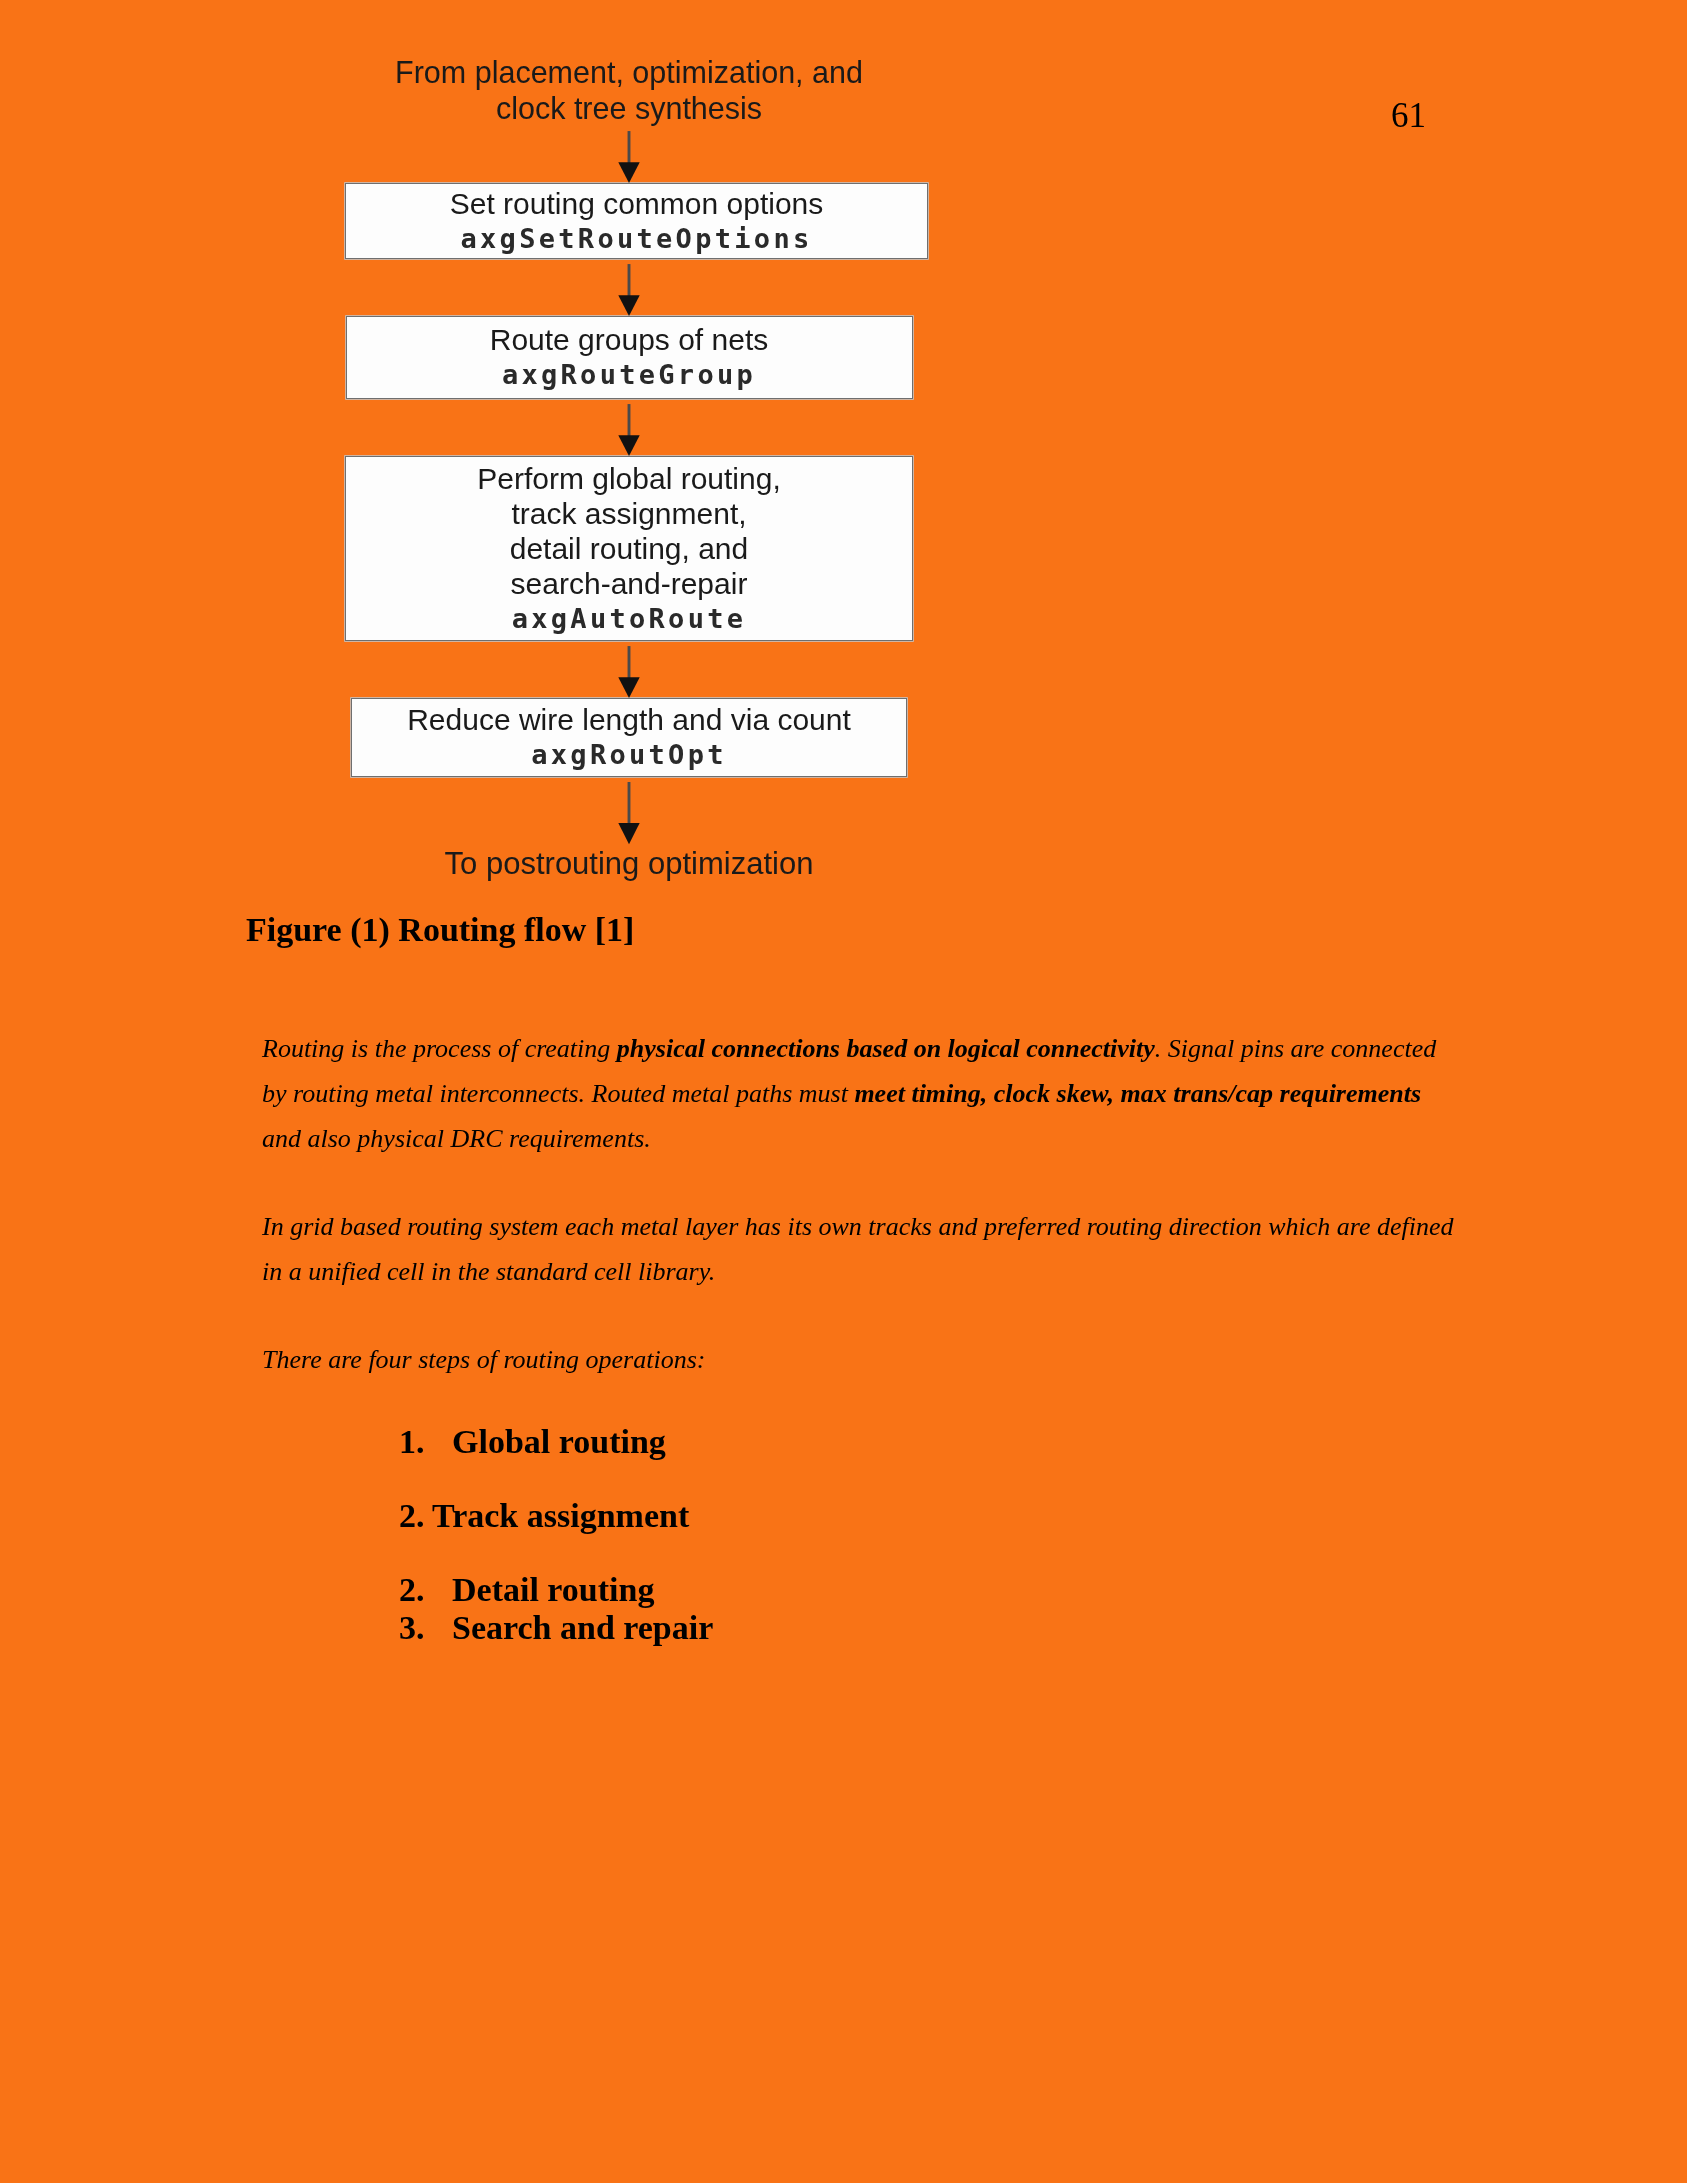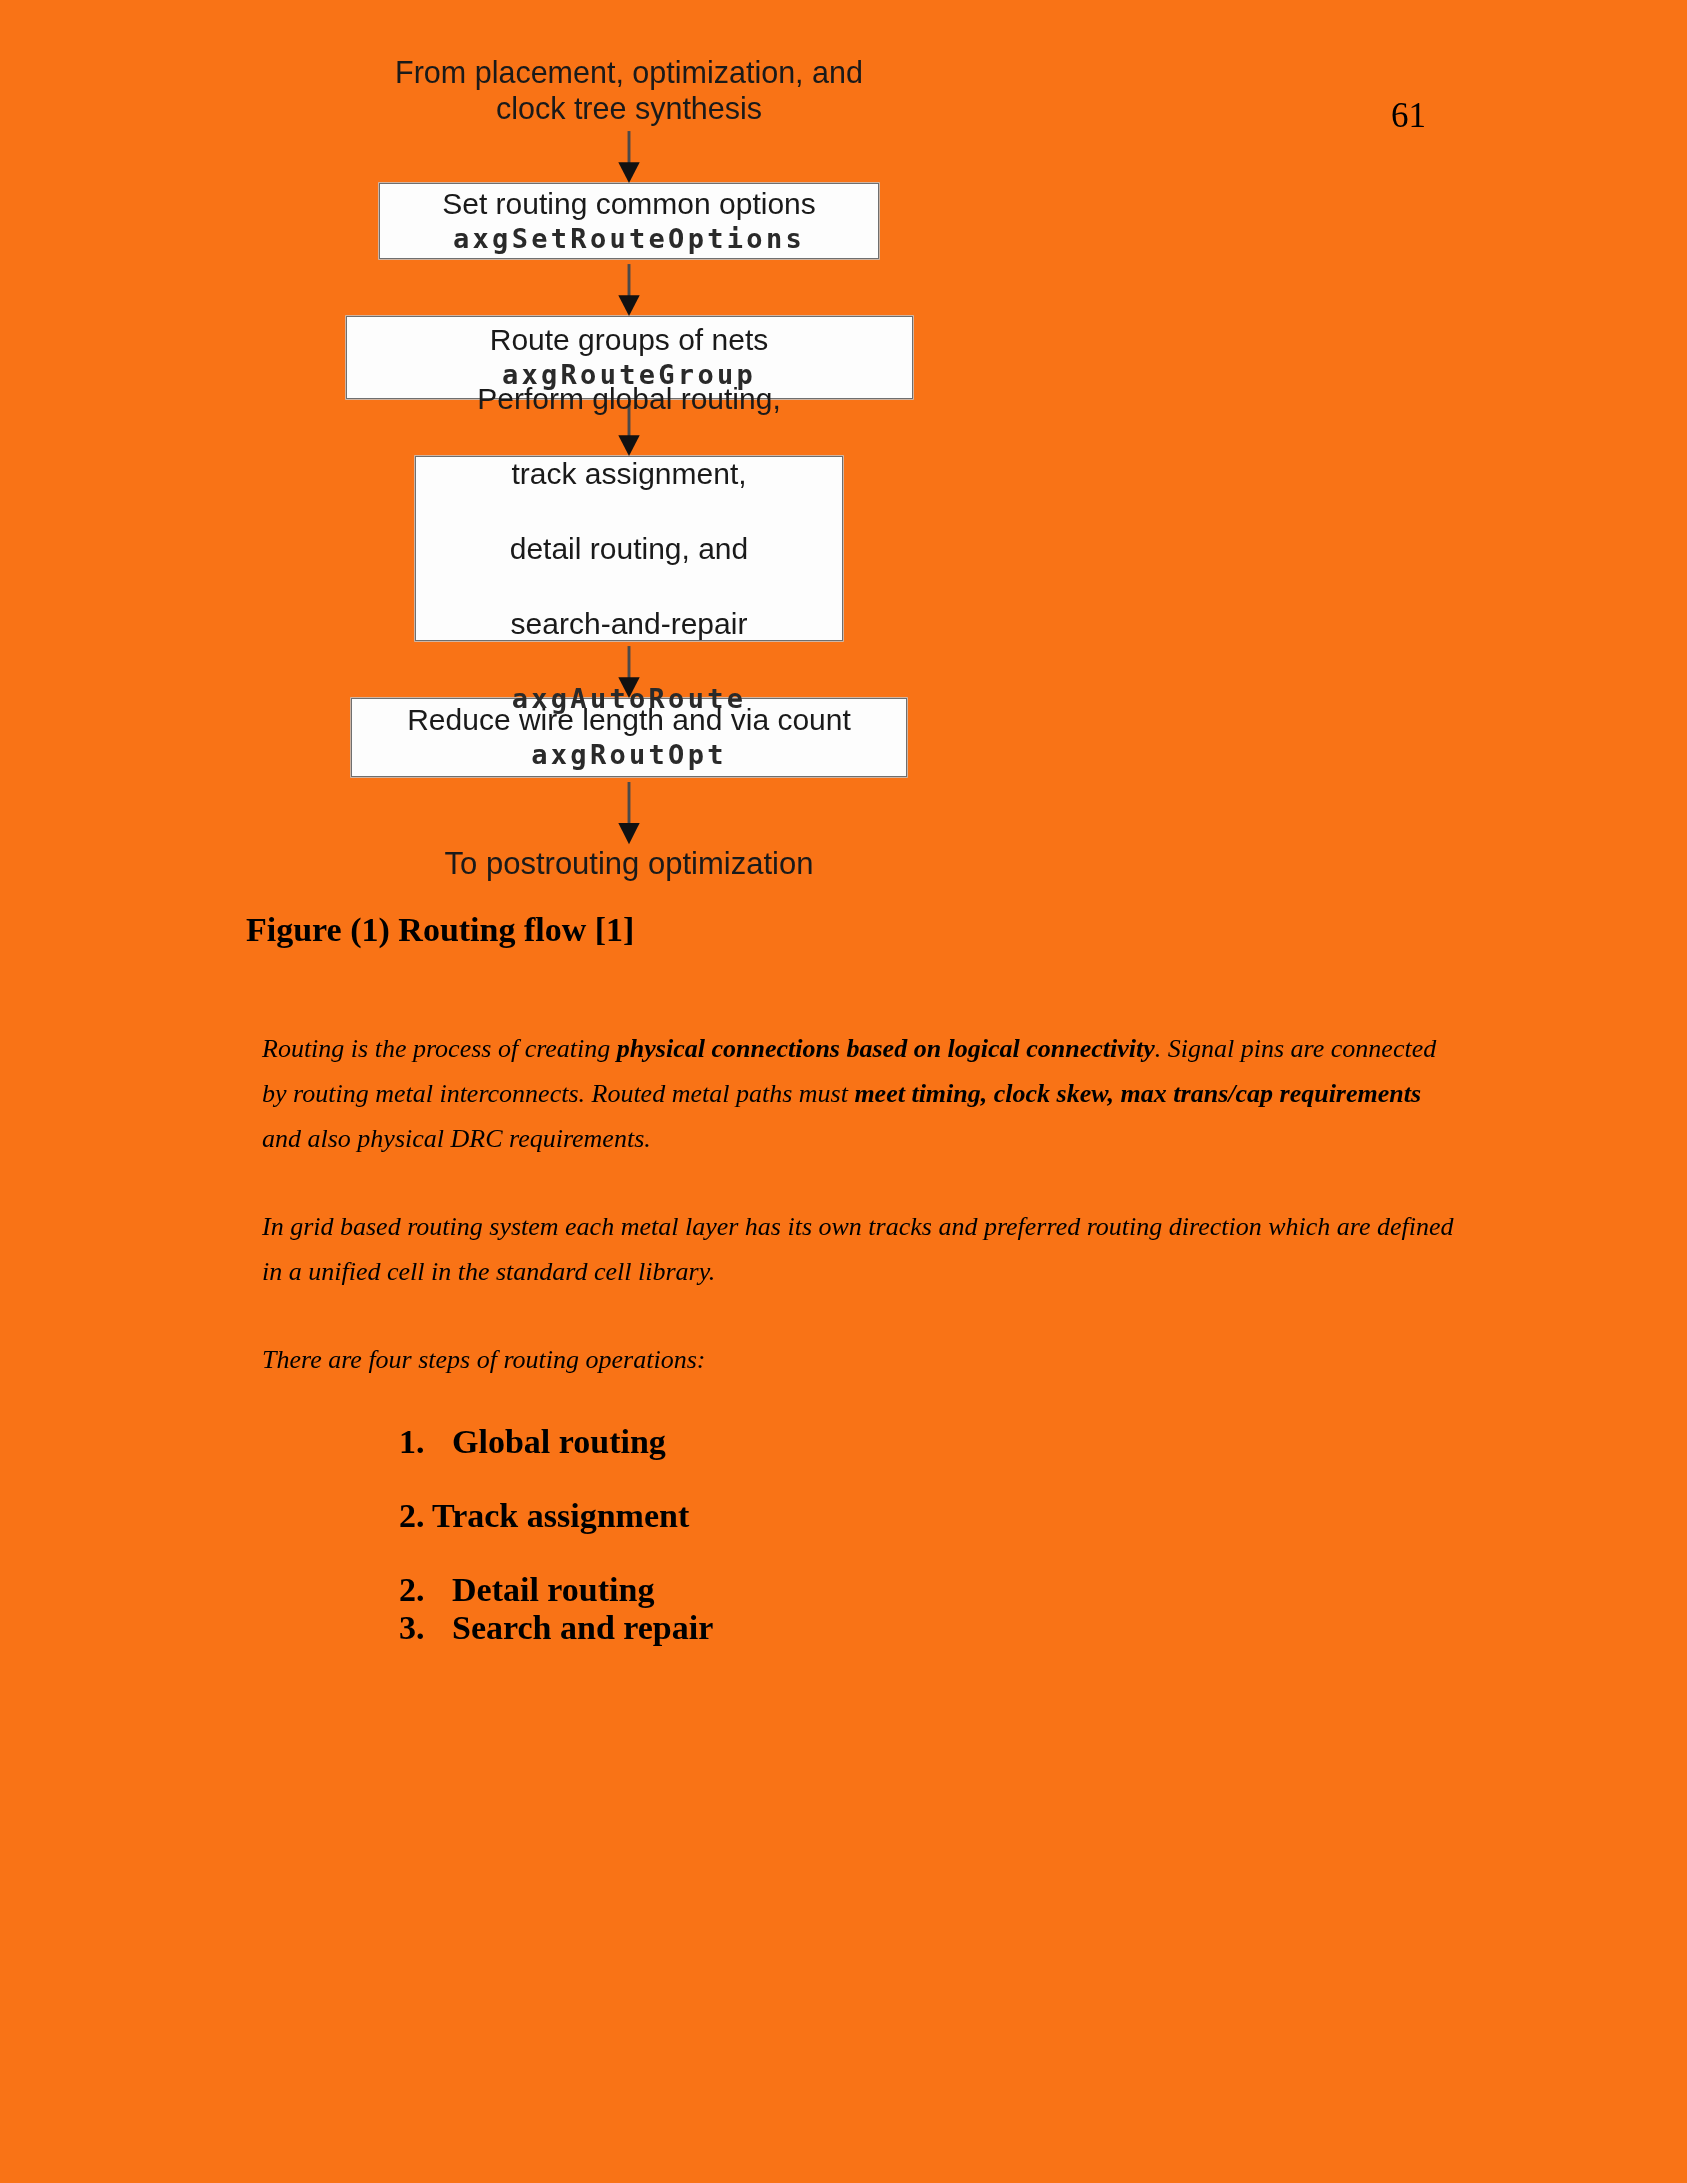--- a/index.html
+++ b/index.html
@@ -69,23 +69,23 @@
     line-height:35px;
   }
   .fbox .fcmd{
     font-family:"DejaVu Sans Mono","Liberation Mono", monospace;
     font-size:27px;
     line-height:36px;
     font-weight:bold;
     letter-spacing:3.3px;
     color:#2a2a2a;
   }
-  .box-1{width:500px;height:76px;text-align:right;}
+  .box-1{width:583px;height:76px;text-align:right;}
   .box-2{width:567px;height:83px;}
-  .box-3{width:428px;height:185px;gap:40px;}
+  .box-3{width:568px;height:185px;}
   .box-4{width:556px;height:79px;}
   .fig-label-bottom{
     margin-top:0;
     font-size:31px;
     line-height:36px;
   }
   
   .caption{
     margin-top:28px;
     font-size:34px;

